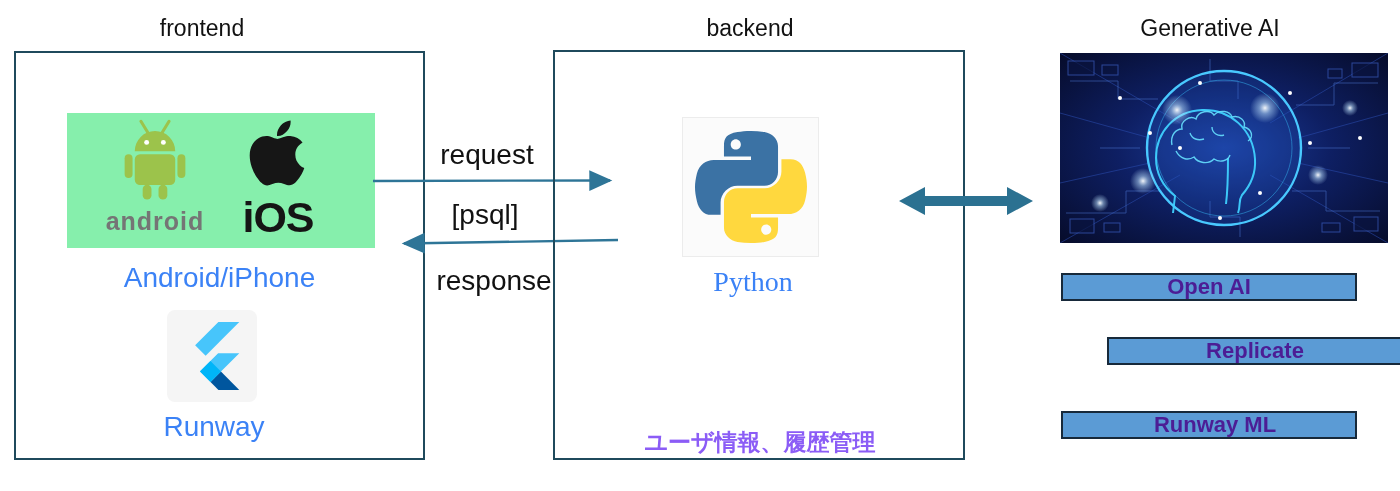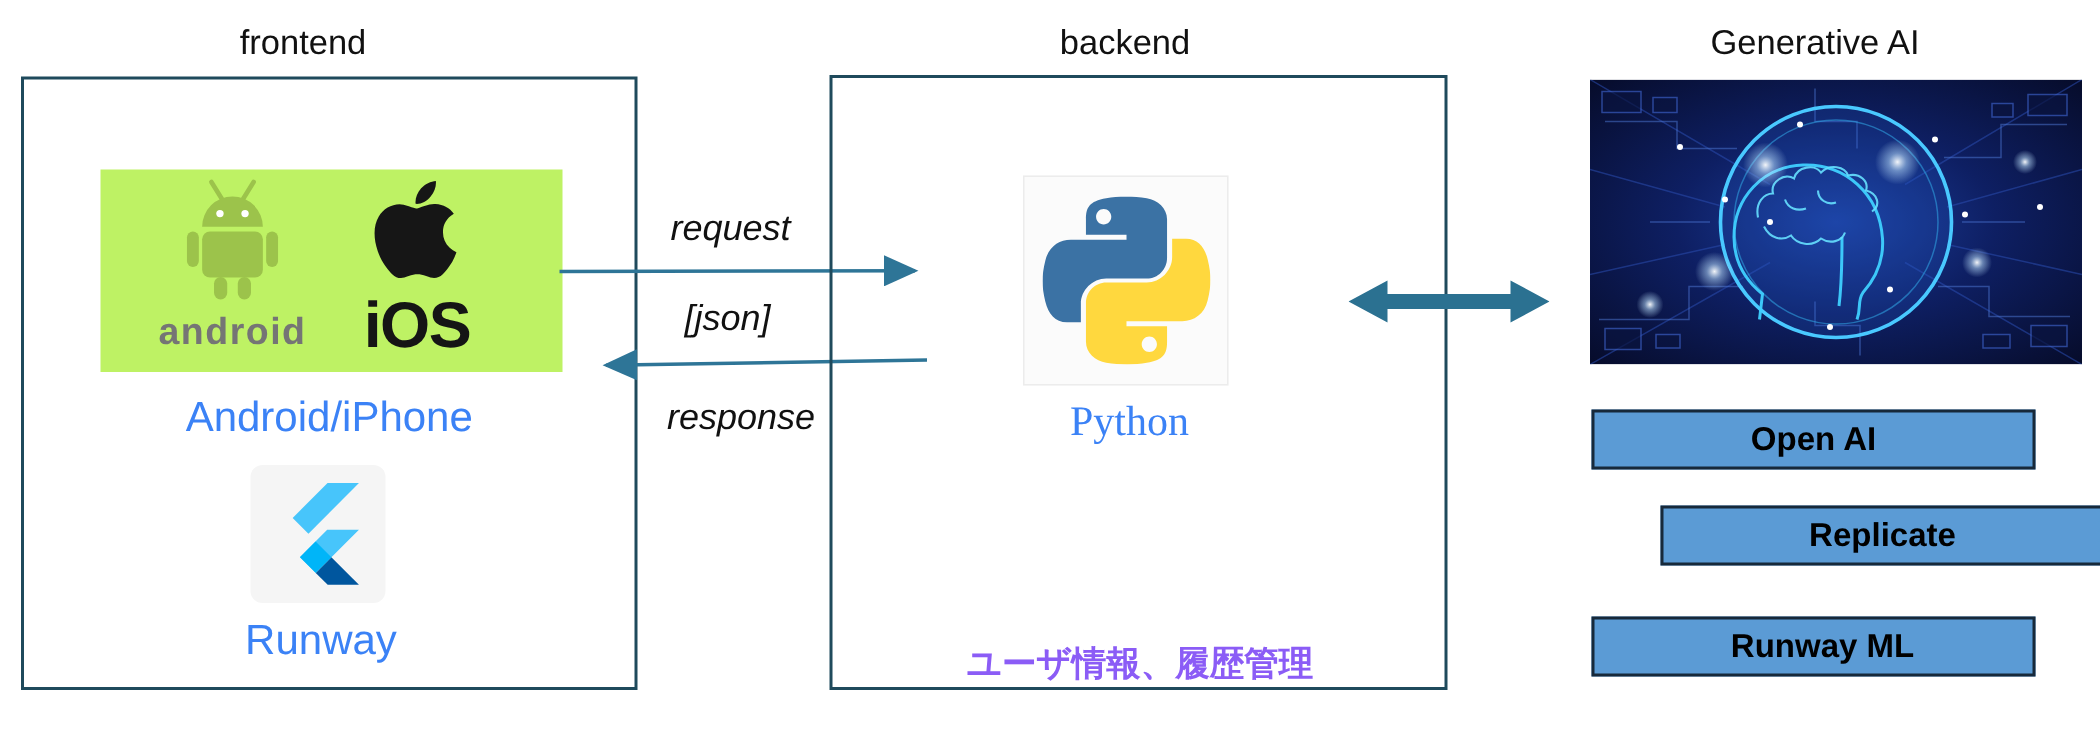--- a/index.html
+++ b/index.html
@@ -3,39 +3,39 @@
 <meta charset="utf-8">
 <style>
   * { margin:0; padding:0; box-sizing:border-box; }
   body { background:#ffffff; font-family:"Liberation Sans", sans-serif; }
   .canvas { position:relative; width:1400px; height:491px; background:#ffffff; overflow:hidden; }
 
   .col-title { position:absolute; font-size:23px; color:#111; text-align:center; }
   .outline-box { position:absolute; border:2px solid #1F4A5C; background:transparent; }
 
   .tile { position:absolute; }
-  .android-tile { background:#bef264; }
+  .android-tile { background:#86efac; }
   .flutter-tile { background:#f5f5f5; border-radius:8px; display:flex; align-items:center; justify-content:center; }
   .python-tile { background:#fbfbfb; border:1px solid #ececec; display:flex; align-items:center; justify-content:center; }
 
   .label { position:absolute; font-size:28px; color:#3b82f6; text-align:center; }
-  .arrow-label { position:absolute; font-size:24px; color:#111; text-align:center;font-style:italic; }
+  .arrow-label { position:absolute; font-size:28px; color:#111; text-align:center; }
 
   .android-word { position:absolute; left:10px; top:94px; width:156px; text-align:center;
                   font-size:25px; font-weight:bold; letter-spacing:1px; color:#757575; }
   .ios-text { position:absolute; left:166px; top:80px; width:90px; text-align:center;
               font-size:43px; font-weight:bold; color:#151515; letter-spacing:-1px; }
 
   .jp-caption { position:absolute; font-size:23px; font-weight:bold; color:#8b5cf6; text-align:center; }
   .psql-wrap { position:absolute; }
 
   .genai-img { position:absolute; overflow:hidden; }
 
-  .svc-button { position:absolute; width:296px; height:40px; background:#5B9BD5; border:2px solid #17293A;
-                color:#000000; font-size:22px; font-weight:600; display:flex; align-items:center;
+  .svc-button { position:absolute; width:296px; height:28px; background:#5B9BD5; border:2px solid #17293A;
+                color:#4c1d95; font-size:22px; font-weight:600; display:flex; align-items:center;
                 justify-content:center; cursor:pointer; }
 
   svg { display:block; }
 </style>
 </head>
 <body>
 
 <div class="canvas">
 
   <div class="col-title" style="left:2px; top:15px; width:400px;">frontend</div>
@@ -92,21 +92,21 @@
       <defs>
         <marker id="ah" markerWidth="11" markerHeight="9" refX="9" refY="4.5" orient="auto">
           <path d="M0 0 L10 4.5 L0 9 z" fill="#2E7597"></path>
         </marker>
       </defs>
       <line x1="6" y1="13" x2="243" y2="12.5" stroke="#2E7597" stroke-width="2.3" marker-end="url(#ah)"></line>
       <line x1="251" y1="72" x2="37" y2="75.5" stroke="#2E7597" stroke-width="2.3" marker-end="url(#ah)"></line>
     </svg>
   </span>
 
-  <div class="arrow-label" style="left:385px; top:199px; width:200px;">[json]</div>
+  <div class="arrow-label" style="left:385px; top:199px; width:200px;">[psql]</div>
 
   <div class="arrow-label" style="left:394px; top:265px; width:200px;">response</div>
 
   <div class="col-title" style="left:550px; top:15px; width:400px;">backend</div>
 
   <div class="outline-box" style="left:553px; top:50px; width:412px; height:410px;"></div>
 
   <div class="tile python-tile" style="left:682px; top:117px; width:137px; height:140px;">
     <span>
       <svg width="112" height="112" viewBox="0 0 111 111">

